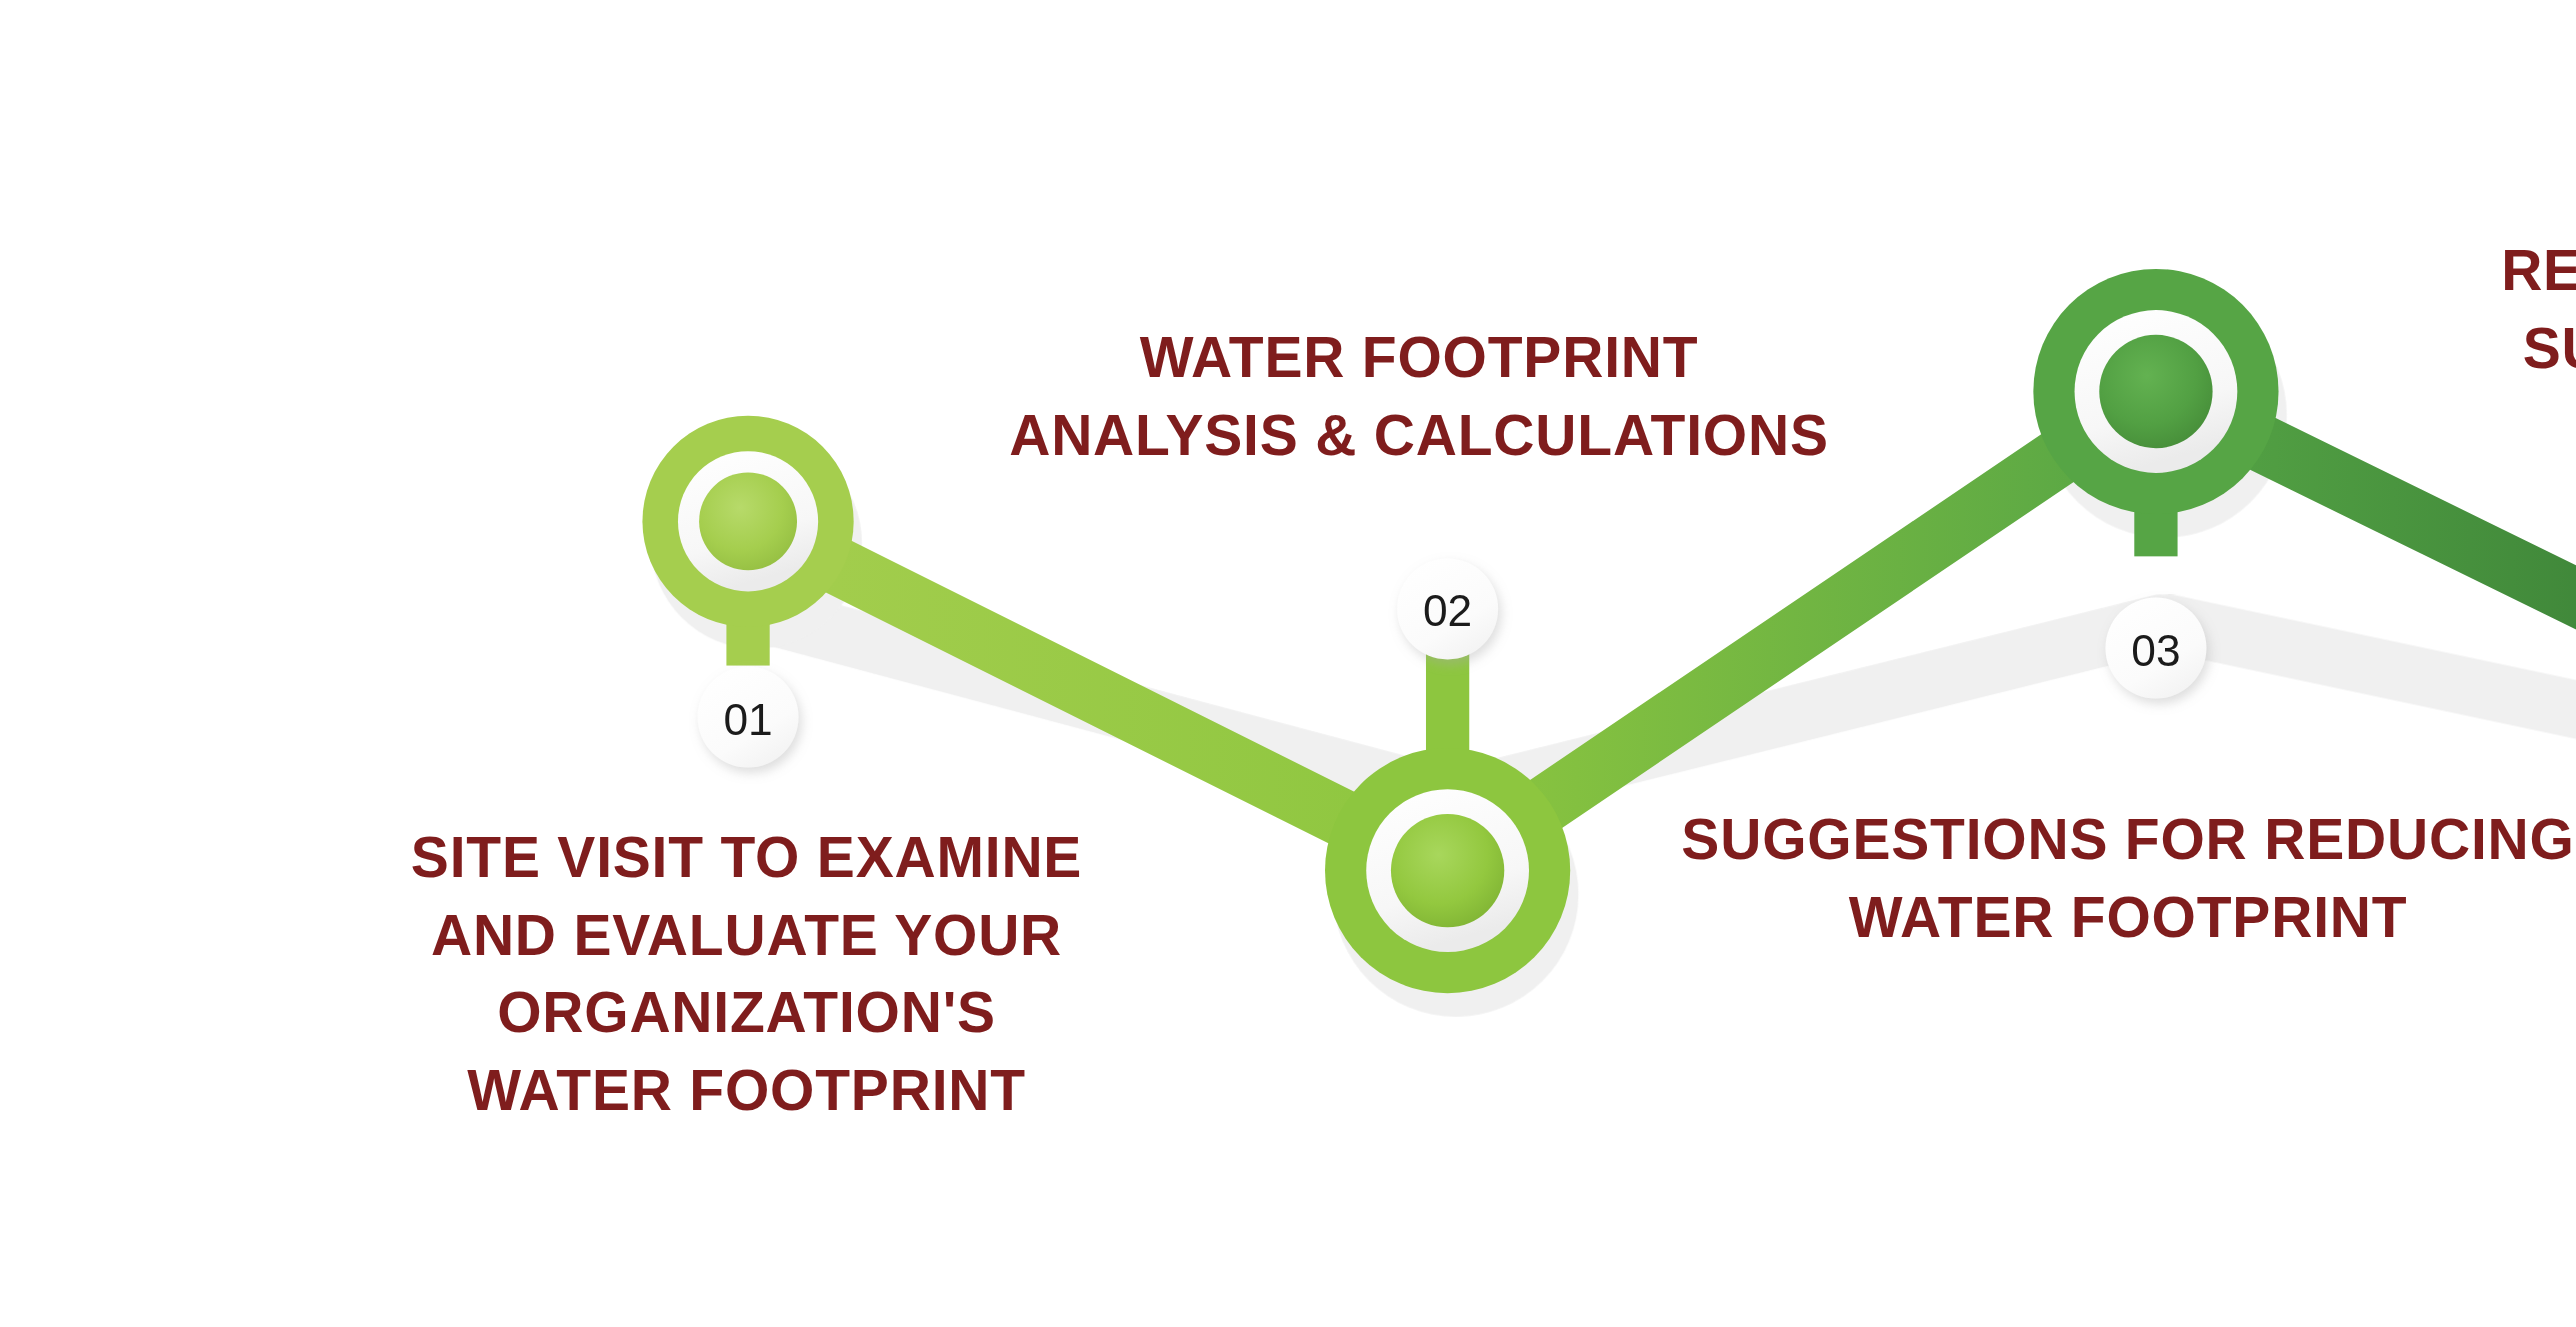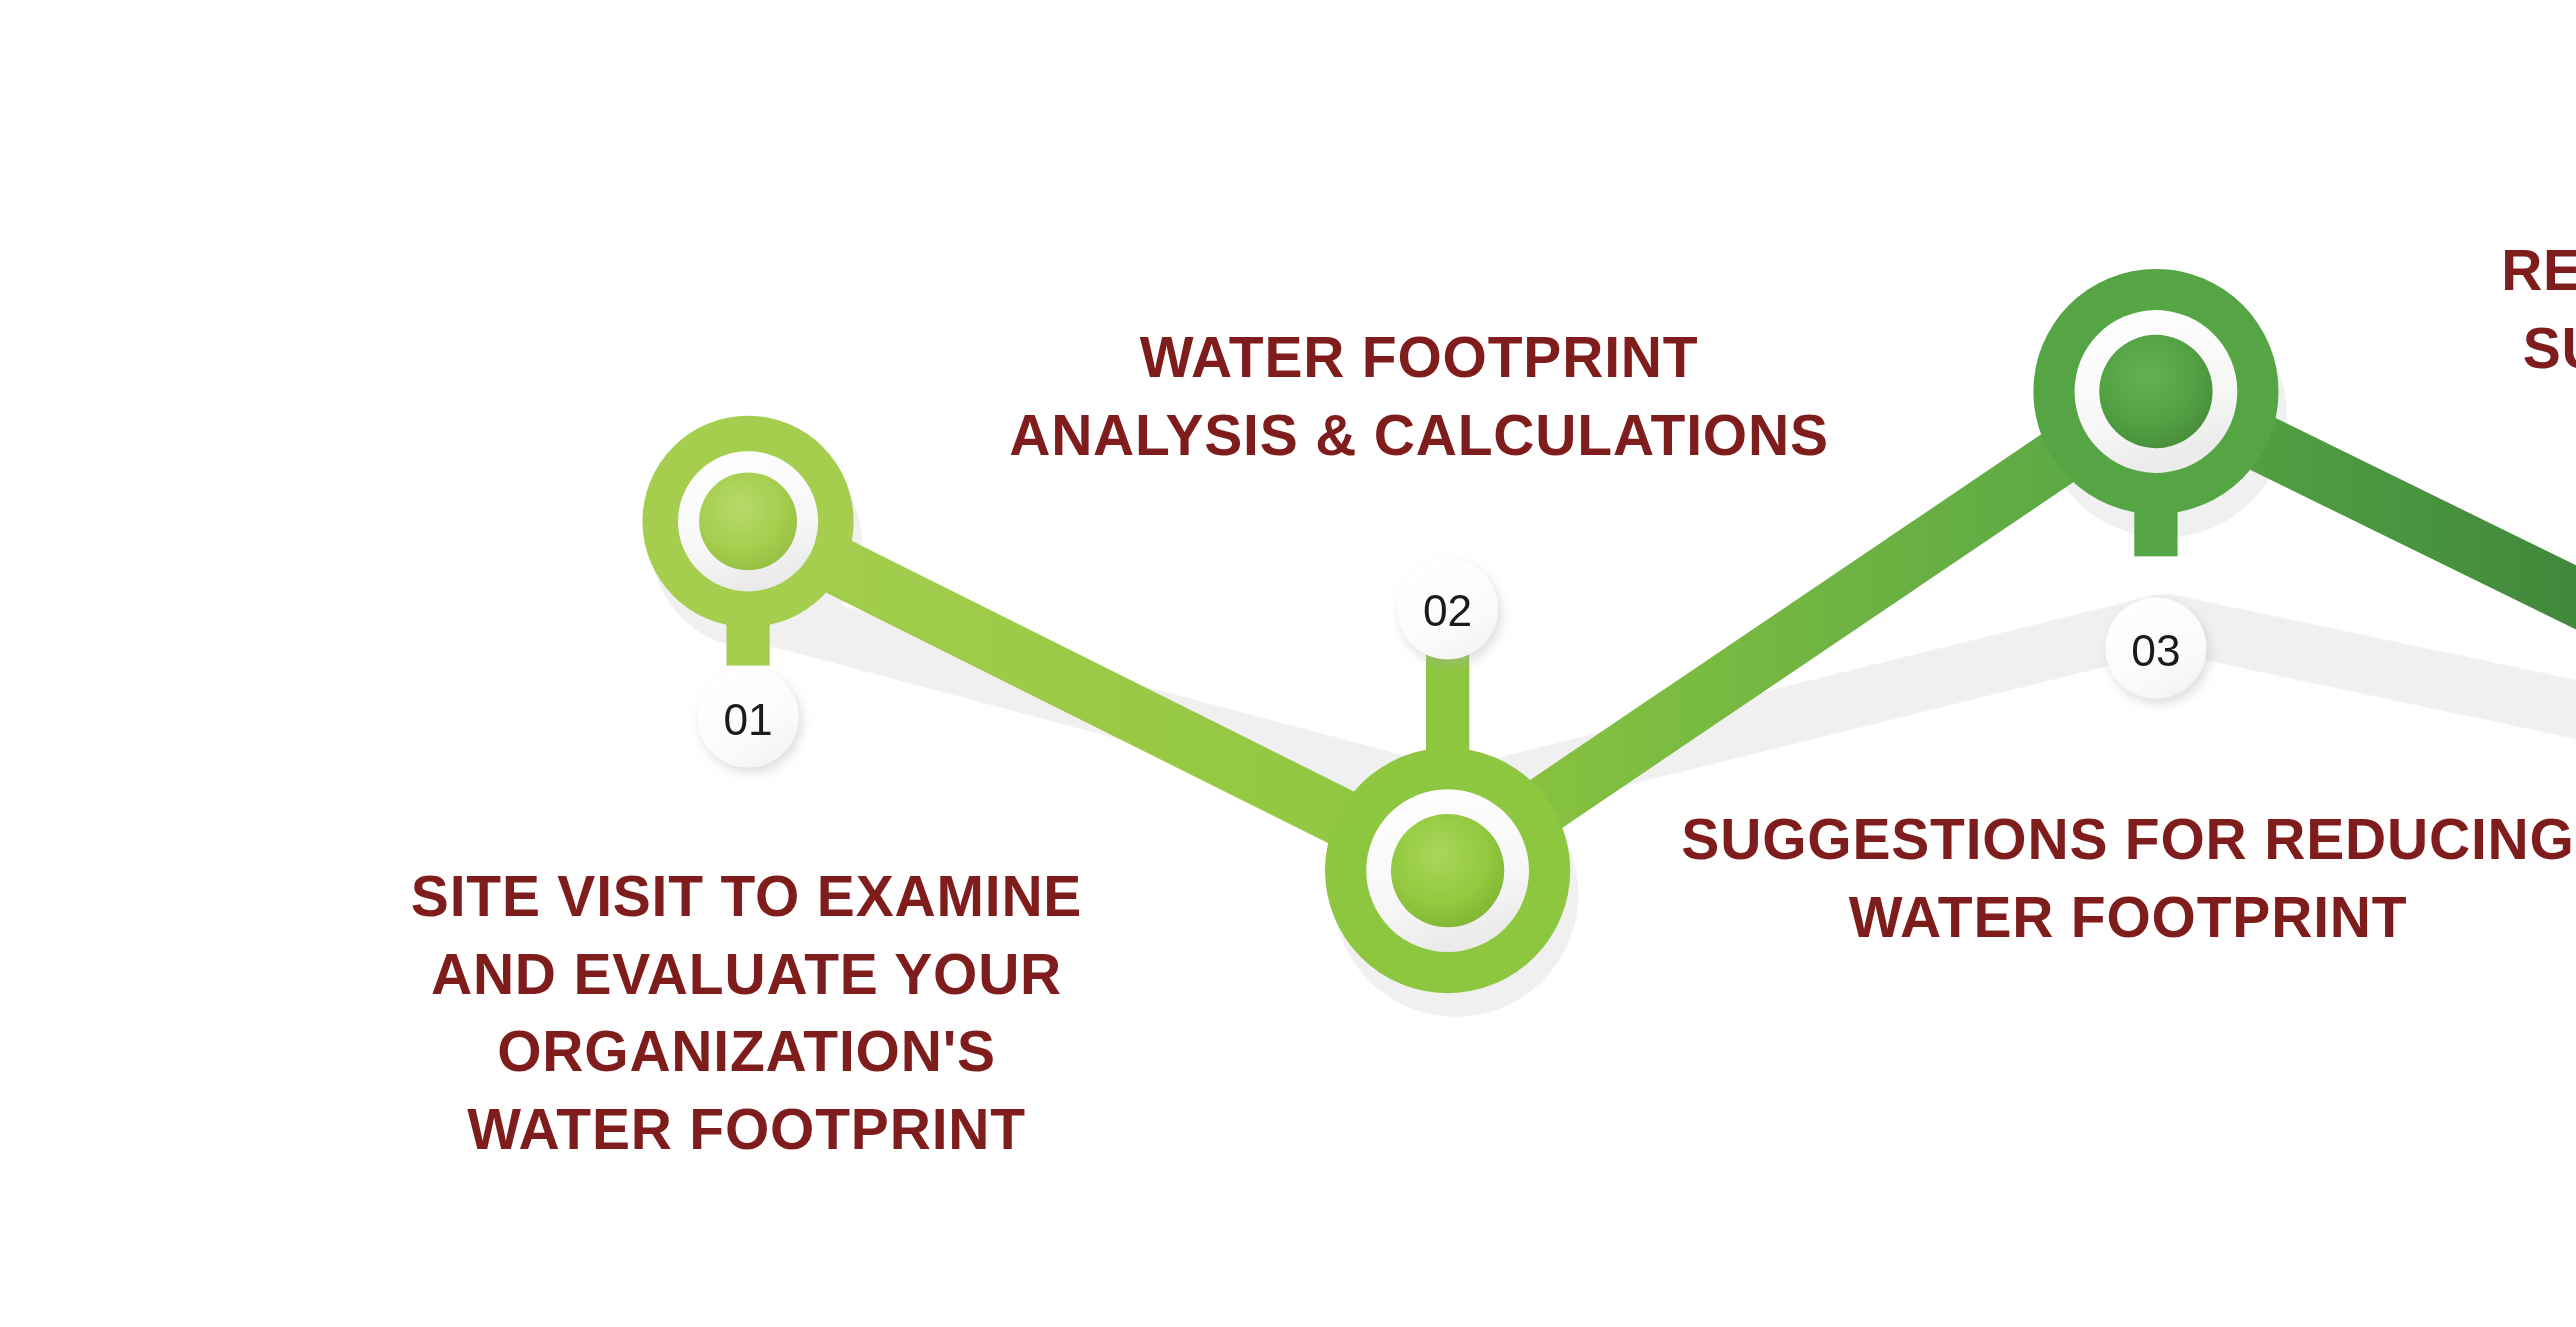--- a/index.html
+++ b/index.html
@@ -32,21 +32,21 @@
     text-align: center;
     color: #7f1d1d;
     font-family: "Liberation Sans", sans-serif;
     font-weight: bold;
     font-size: 57px;
     line-height: 1.36;
     letter-spacing: 0.8px;
     white-space: pre-line;
     text-transform: uppercase;
   }
-  #label-1 { left: 247px;  top: 819px; width: 999px; margin-top: 39px; }
+  #label-1 { left: 247px;  top: 819px; width: 999px; }
   #label-2 { left: 896px; top: 319px;  width: 1046px; }
   #label-3 { left: 1613px; top: 801px; width: 1030px; }
   #label-4 { left: 2421px; top: 232px;  width: 1082px; }
 
   .badge-text {
     font-family: "Liberation Sans", sans-serif;
     font-size: 86px;
     fill: #1b1b1b;
     text-anchor: middle;
     dominant-baseline: central;

